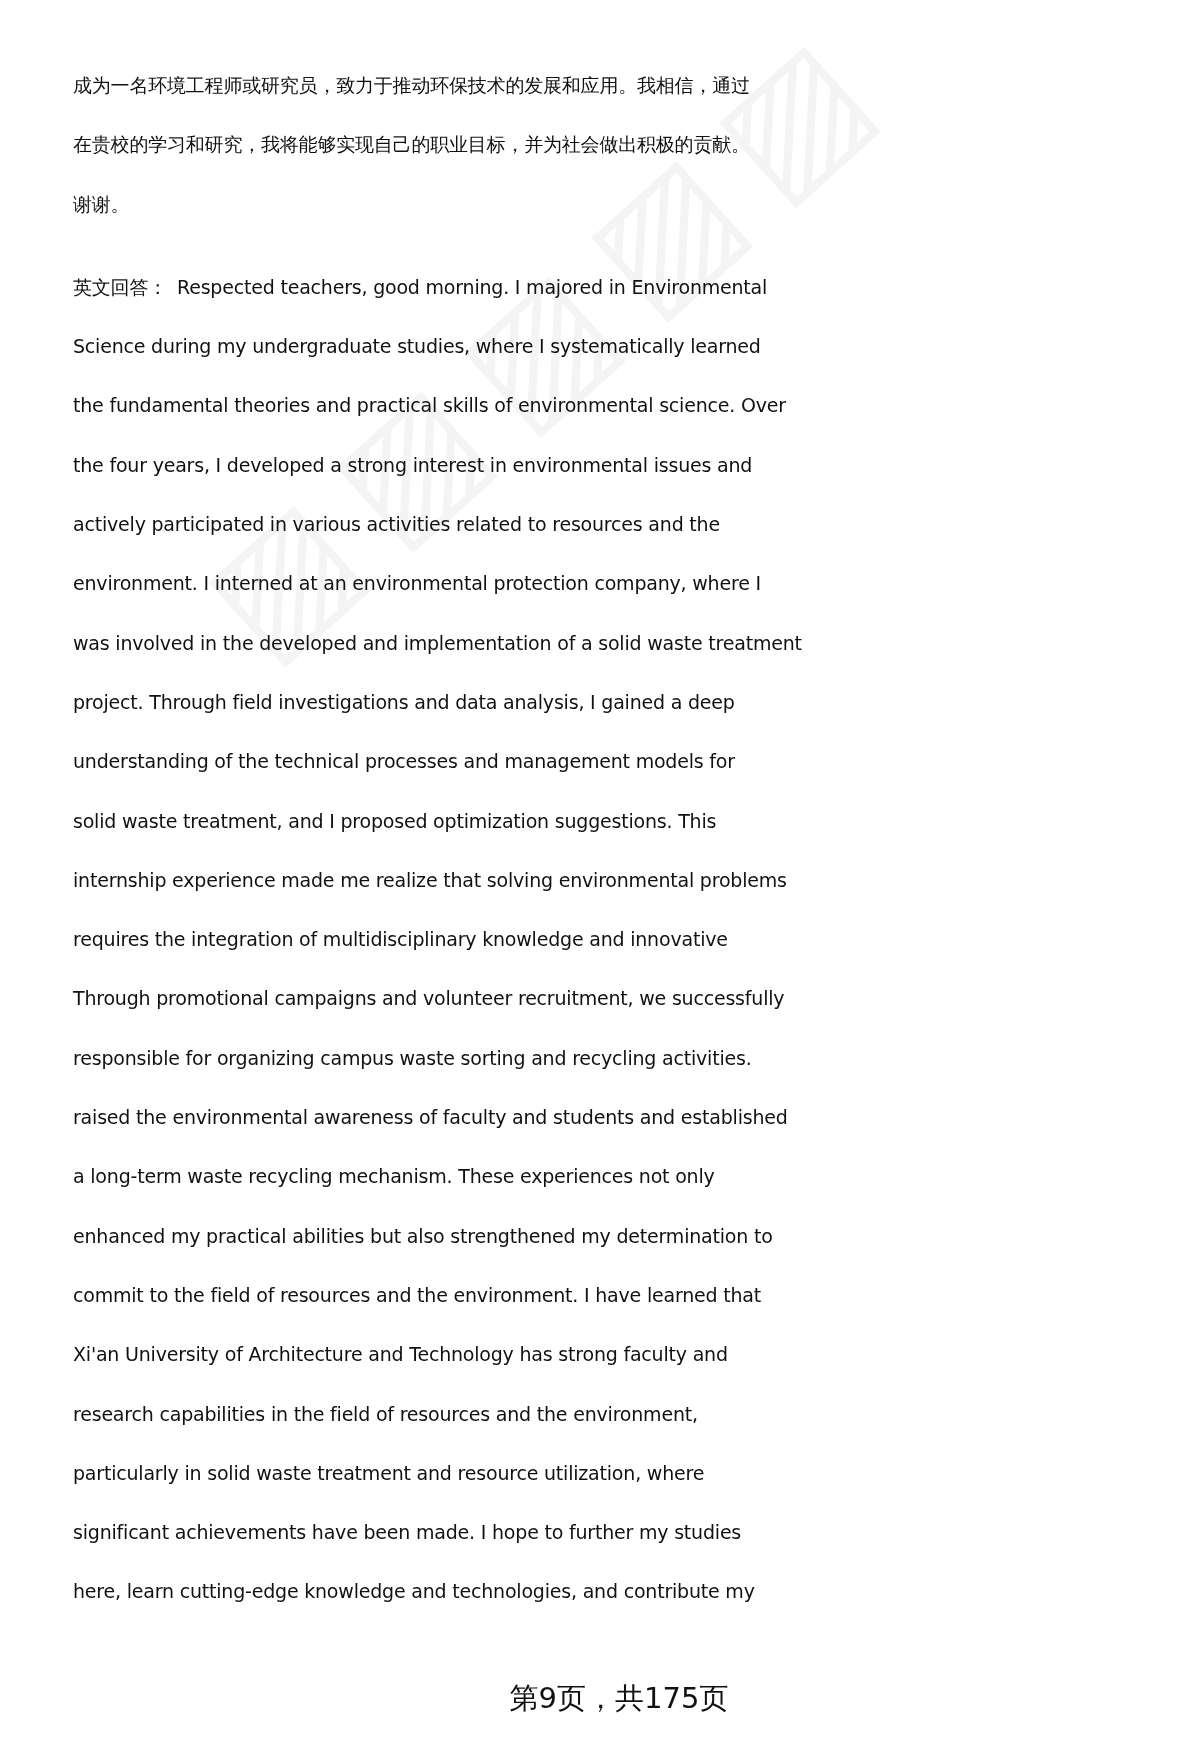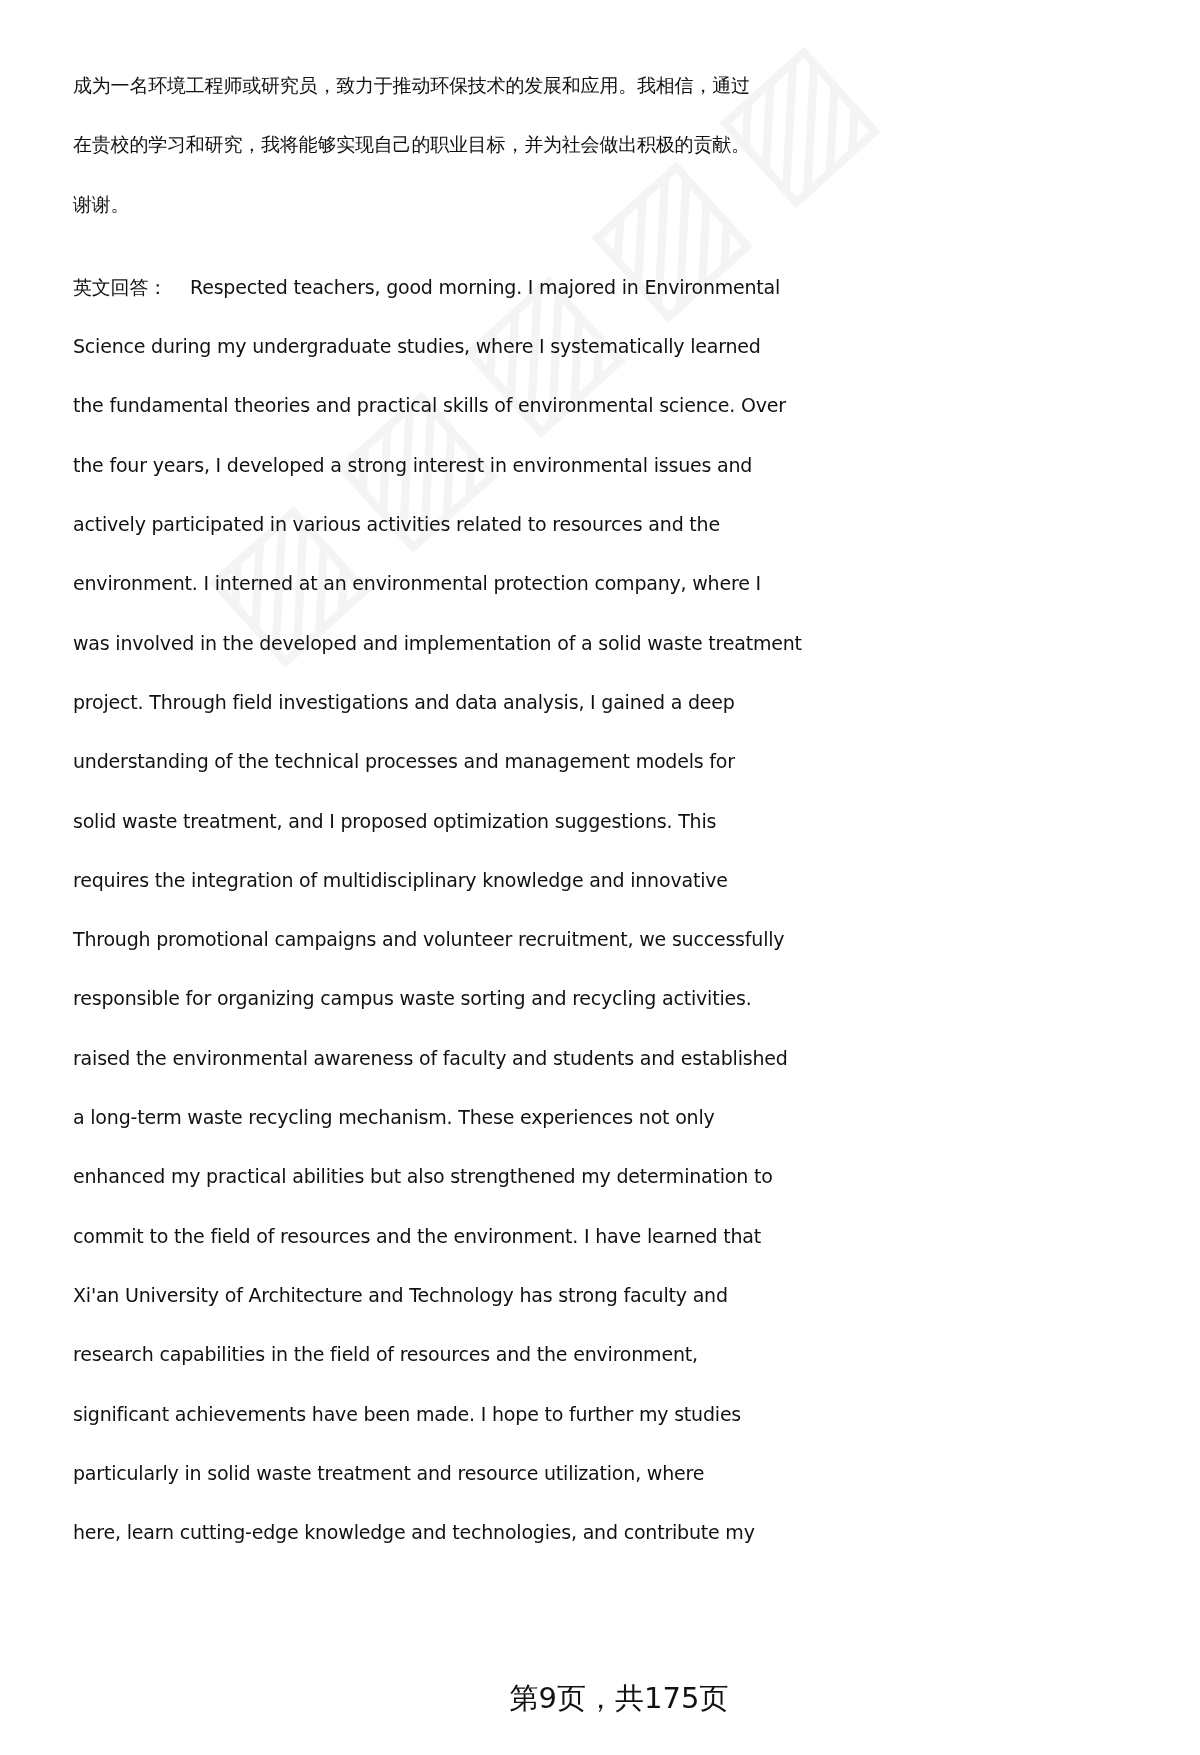--- a/index.html
+++ b/index.html
@@ -50,21 +50,21 @@
       height: 59.3px;
       line-height: 59.3px;
       font-size: 19px;
       white-space: nowrap;
       letter-spacing: -0.2px;
     }
     .para-gap {
       height: 24px;
     }
     .label {
-      margin-right: 23px;
+      margin-right: 10px;
     }
     .footer {
       position: absolute;
       left: 0;
       width: 1200px;
       top: 1680px;
       text-align: center;
       font-size: 29px;
       line-height: 36px;
       color: #111111;
@@ -93,30 +93,31 @@
       <span class="line"><span class="label">英文回答：</span><span>Respected teachers, good morning. I majored in Environmental</span></span>
       <span class="line">Science during my undergraduate studies, where I systematically learned</span>
       <span class="line">the fundamental theories and practical skills of environmental science. Over</span>
       <span class="line">the four years, I developed a strong interest in environmental issues and</span>
       <span class="line">actively participated in various activities related to resources and the</span>
       <span class="line">environment. I interned at an environmental protection company, where I</span>
       <span class="line">was involved in the developed and implementation of a solid waste treatment</span>
       <span class="line">project. Through field investigations and data analysis, I gained a deep</span>
       <span class="line">understanding of the technical processes and management models for</span>
       <span class="line">solid waste treatment, and I proposed optimization suggestions. This</span>
+      <span class="line">internship experience made me realize that solving environmental problems</span>
       <span class="line">requires the integration of multidisciplinary knowledge and innovative</span>
       <span class="line">Through promotional campaigns and volunteer recruitment, we successfully</span>
       <span class="line">responsible for organizing campus waste sorting and recycling activities.</span>
       <span class="line">raised the environmental awareness of faculty and students and established</span>
       <span class="line">a long-term waste recycling mechanism. These experiences not only</span>
       <span class="line">enhanced my practical abilities but also strengthened my determination to</span>
       <span class="line">commit to the field of resources and the environment. I have learned that</span>
       <span class="line">Xi'an University of Architecture and Technology has strong faculty and</span>
       <span class="line">research capabilities in the field of resources and the environment,</span>
+      <span class="line">particularly in solid waste treatment and resource utilization, where</span>
       <span class="line">significant achievements have been made. I hope to further my studies</span>
-      <span class="line">particularly in solid waste treatment and resource utilization, where</span>
       <span class="line">here, learn cutting-edge knowledge and technologies, and contribute my</span>
     </div>
   </div>
 
   <div class="footer">第9页，共175页</div>
 
 </div>
 
 </body></html>

